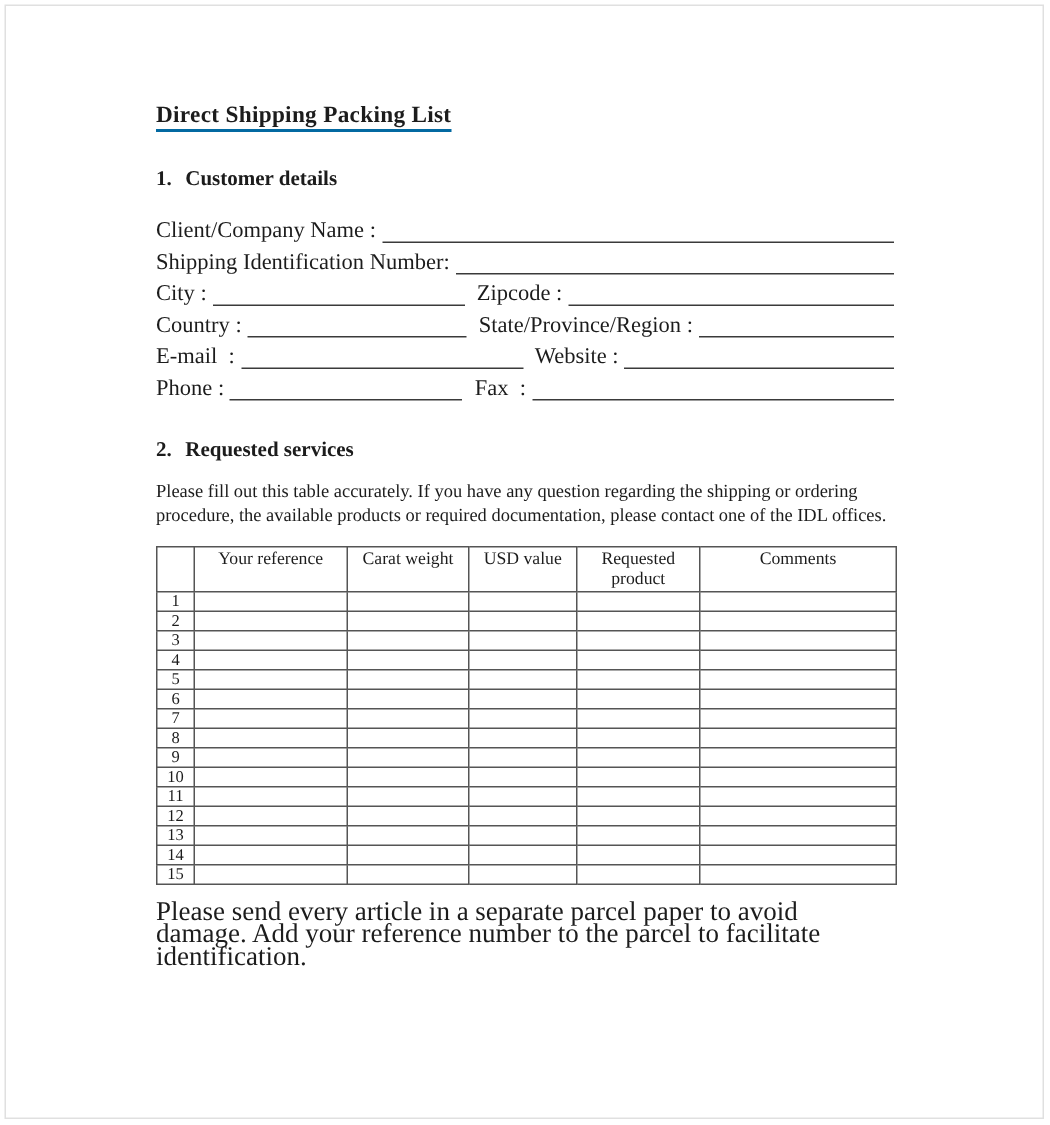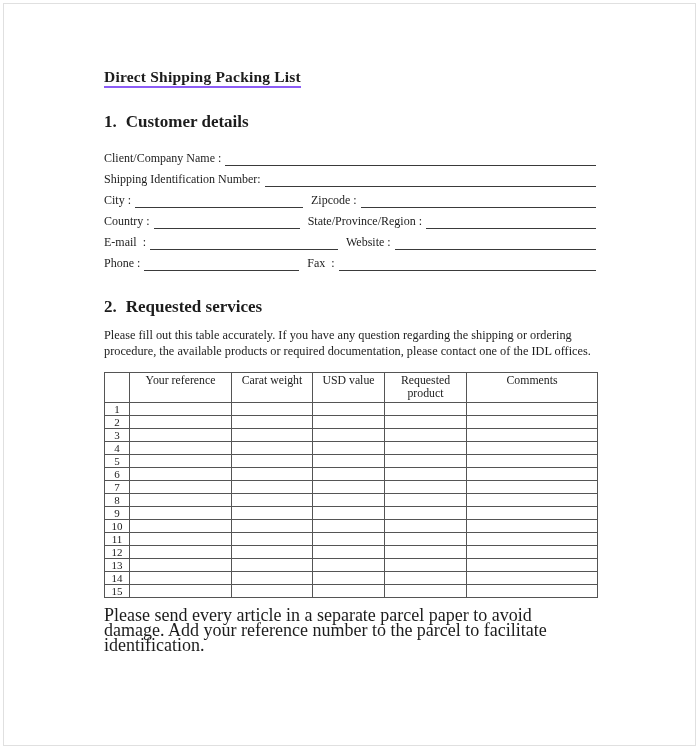--- a/index.html
+++ b/index.html
@@ -21,37 +21,37 @@
     width: 492px;
     margin: 64px 0 0 100px;
   }
   h1.doc-title {
     margin: 0;
     font-size: 15.5px;
     font-weight: bold;
     letter-spacing: 0.2px;
   }
   h1.doc-title .underlined {
-    border-bottom: 2px solid #8b5cf6;
+    border-bottom: 2px solid #0369a1;
     padding-bottom: 1px;
   }
   h2.sec-heading {
     margin: 26px 0 0 0;
-    font-size: 17px;
+    font-size: 14px;
     font-weight: bold;
   }
   h2.sec-heading .sec-num { margin-right: 9px; }
   .fields { margin-top: 13px; }
   .field-row {
     display: flex;
     align-items: flex-end;
     height: 21px;
   }
   .f-label {
-    font-size: 12px;
+    font-size: 15px;
     line-height: 15px;
     white-space: pre;
     flex: 0 0 auto;
   }
   .f-label.second { margin-left: 8px; }
   .f-line {
     border-bottom: 1px solid #3a3a3a;
     height: 14px;
     margin-left: 4px;
     flex: 0 0 auto;

